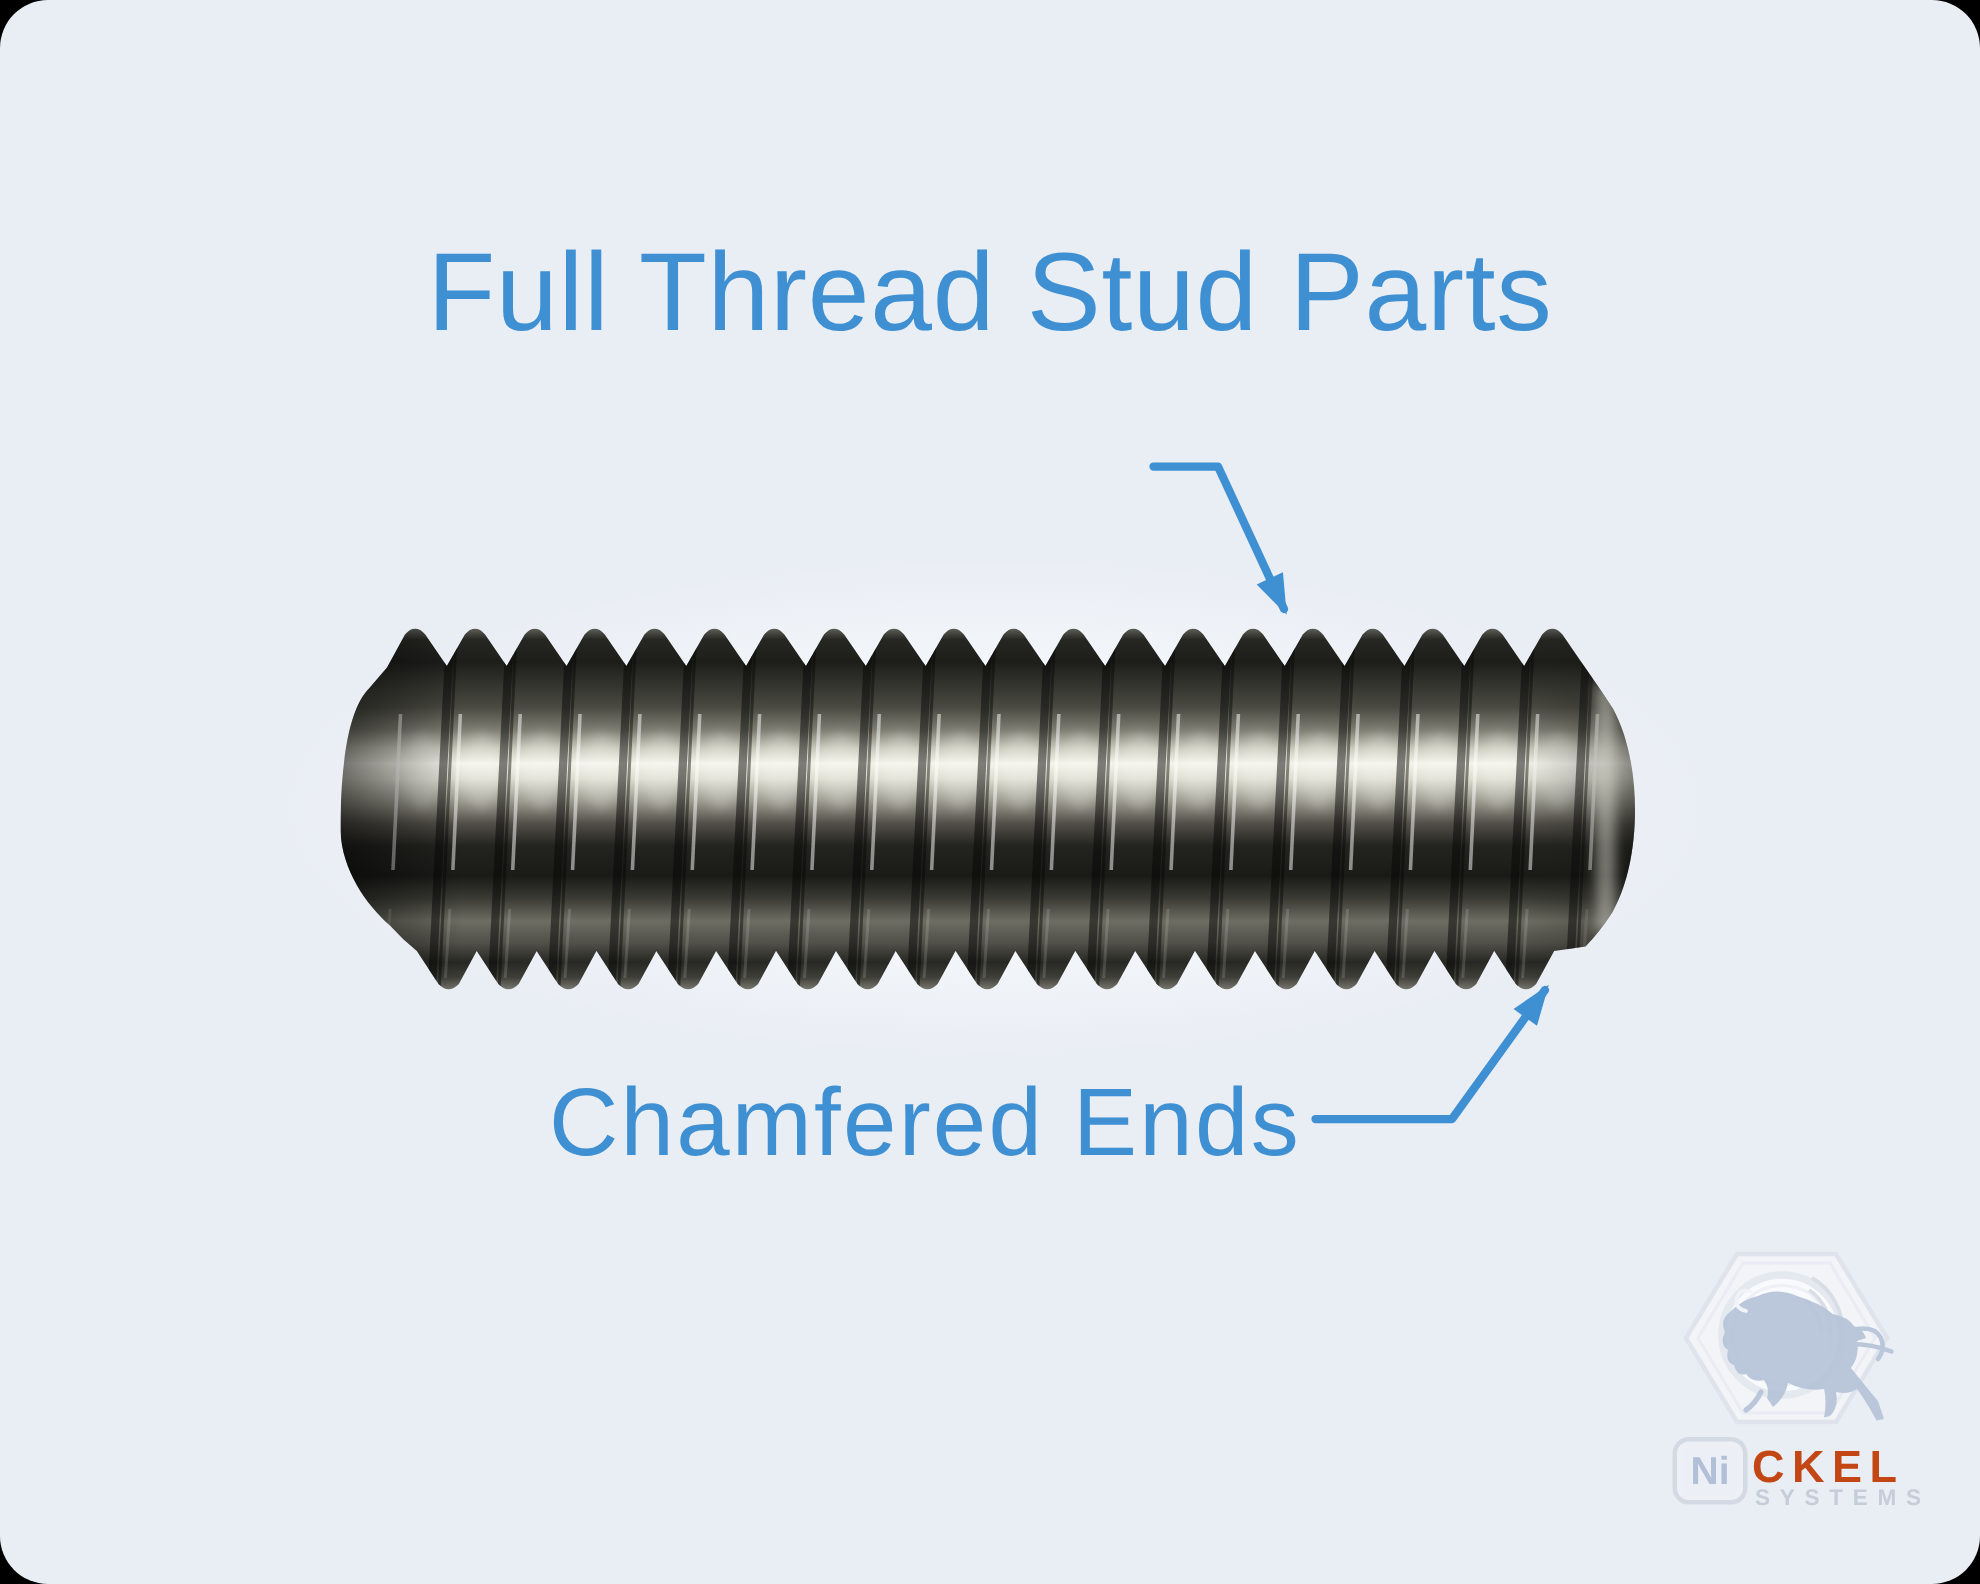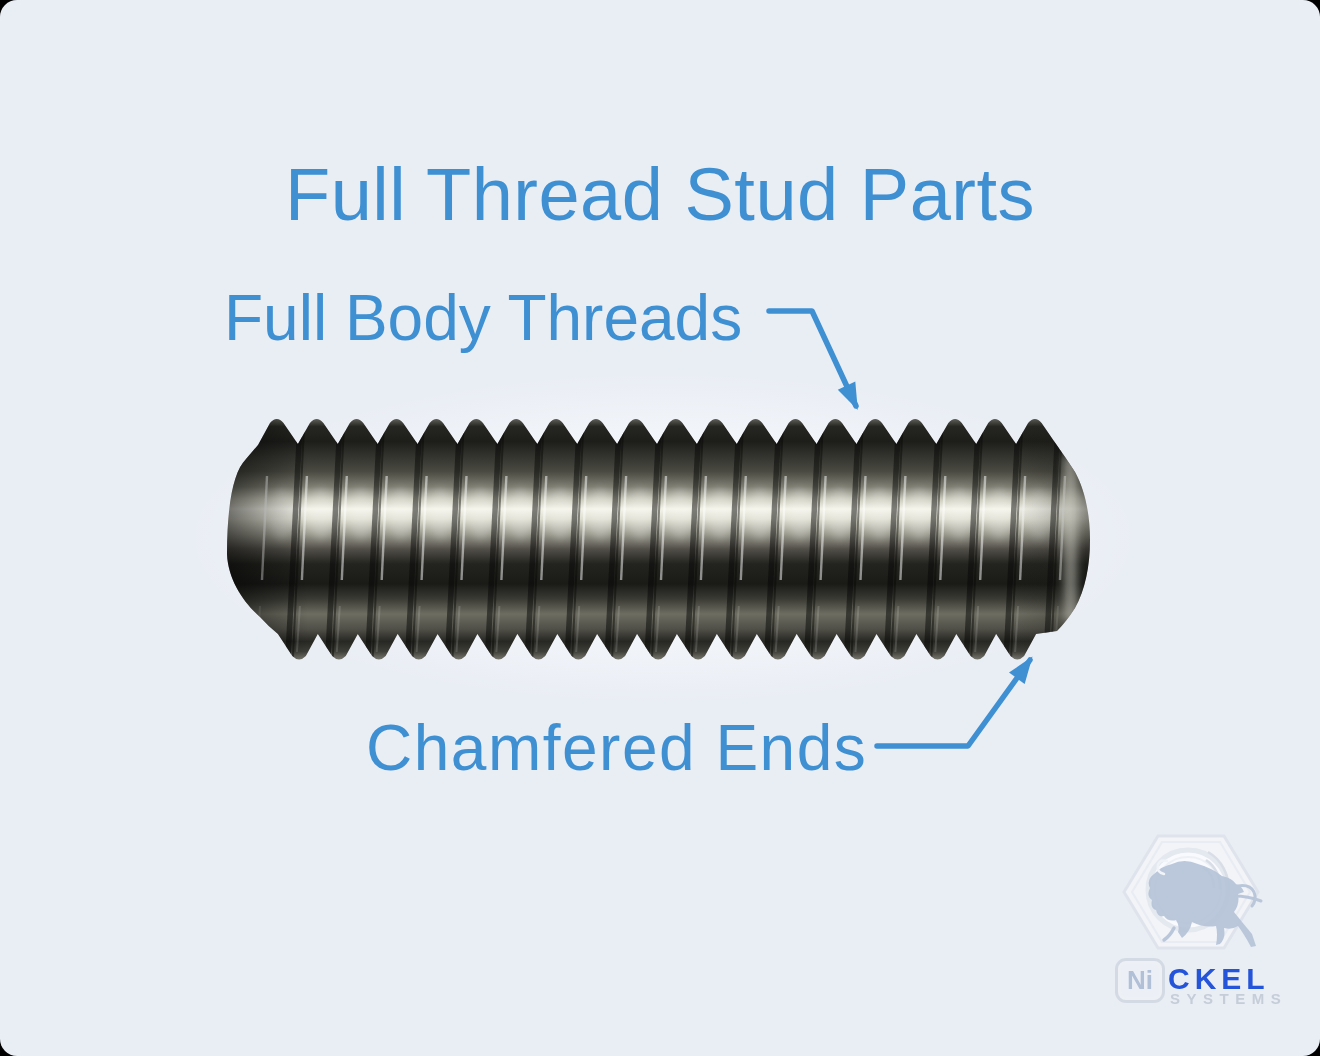--- a/index.html
+++ b/index.html
@@ -12,21 +12,21 @@
   body{
     width:1320px;height:1056px;
     background:var(--outer-bg);
     font-family:"Liberation Sans", sans-serif;
     overflow:hidden;
   }
   .card{
     position:relative;
     width:1320px;height:1056px;
     background:var(--card-bg);
-    border-radius:17px;
+    border-radius:32px;
     overflow:hidden;
   }
   .title{
     position:absolute;
     left:0;top:108px;width:1320px;
     text-align:center;
     font-size:74px;
     font-weight:500;
     letter-spacing:.5px;
     color:var(--accent);
@@ -57,35 +57,34 @@
   .ni-box{
     position:absolute;left:7px;top:132px;width:50px;height:45px;
     border:3px solid #d4dae3;border-radius:11px;
     box-shadow:inset 0 0 0 3px #eef1f6;
     display:flex;align-items:center;justify-content:center;
     font-size:26px;font-weight:700;color:#afbed6;
     background:rgba(238,242,247,.55);
   }
   .ckel{
     position:absolute;left:60px;top:136px;
-    font-size:30px;font-weight:700;letter-spacing:5px;color:#1d4ed8;
+    font-size:30px;font-weight:700;letter-spacing:5px;color:#c2410c;
   }
   .systems{
     position:absolute;left:62px;top:164px;
     font-size:15px;font-weight:700;letter-spacing:6.5px;color:#c4ccd7;
   }
 </style>
 </head>
 <body>
 
 <div class="card">
 
   <h1 class="title">Full Thread Stud Parts</h1>
 
-  <div class="callout callout-top">Full Body Threads</div>
 
   <div class="stud-glow"></div>
 
   <div class="stud" id="stud"><svg viewBox="0 0 868 250" width="868" height="250">
         <defs>
           <linearGradient id="bodyGrad" x1="0" y1="0" x2="0" y2="1">
             <stop offset="0%" stop-color="#90908a"></stop>
             <stop offset="2%" stop-color="#5f5f58"></stop>
             <stop offset="5%" stop-color="#262622"></stop>
             <stop offset="11%" stop-color="#1d1d1a"></stop>

